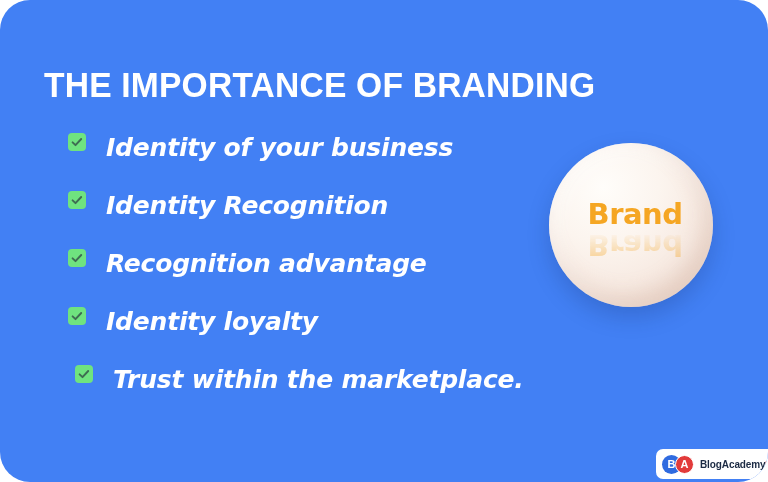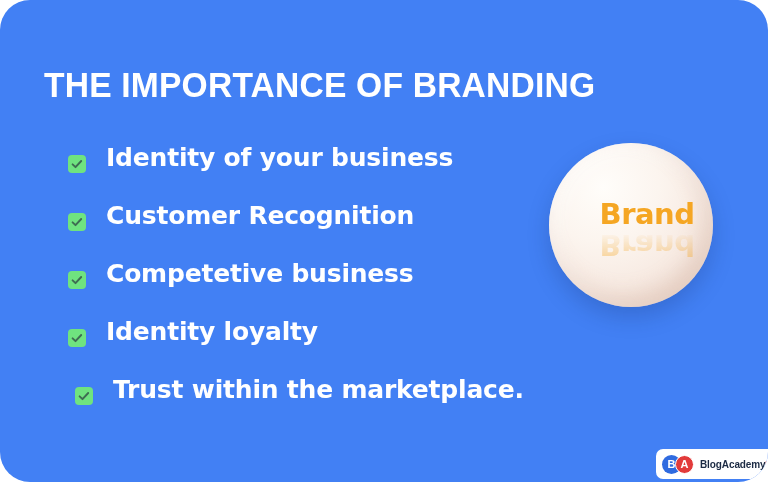--- a/index.html
+++ b/index.html
@@ -41,23 +41,24 @@
 
   
   #checklist {
     position: absolute;
     left: 68px;
     top: 133px;
     width: 500px;
   }
   .check-item {
     display: flex;
-    align-items: flex-end;
+    align-items: flex-start;
     height: 40px;
     margin-bottom: 18px;
+    font-style: italic;
   }
   .check-item:last-child {
     margin-bottom: 0;
     padding-left: 7px;
   }
   .check-box {
     flex: 0 0 auto;
     width: 18px;
     height: 18px;
     border-radius: 4px;
@@ -102,21 +103,21 @@
         #F7EAE2 62%,
         #F0DED4 82%,
         #E7D0C6 100%);
     box-shadow:
       0 10px 22px rgba(20, 40, 100, 0.22),
       inset -8px -10px 22px rgba(200, 160, 140, 0.30),
       inset 6px 8px 20px rgba(255, 255, 255, 0.55);
   }
   #brand-text-group {
     position: absolute;
-    left: 16px;
+    left: 4px;
     top: 56px;
     width: 164px;
     text-align: center;
   }
   #brand-text {
     color: #F5A623;
     font-family: "DejaVu Sans", sans-serif;
     font-weight: bold;
     font-size: 29px;
     line-height: 30px;
@@ -223,30 +224,30 @@
       </span>
       <span class="check-label">Identity of your business</span>
     </div>
 
     <div class="check-item">
       <span class="check-box">
         <svg viewBox="0 0 14 14">
           <path d="M2.6 7.3 L5.5 10.2 L11.2 4.0" fill="none" stroke="#3E6D52" stroke-width="1.9" stroke-linecap="round" stroke-linejoin="round"></path>
         </svg>
       </span>
-      <span class="check-label">Customer Recognition</span>
-    </div>
-
-    <div class="check-item">
-      <span class="check-box">
-        <svg viewBox="0 0 14 14">
-          <path d="M2.6 7.3 L5.5 10.2 L11.2 4.0" fill="none" stroke="#3E6D52" stroke-width="1.9" stroke-linecap="round" stroke-linejoin="round"></path>
-        </svg>
-      </span>
-      <span class="check-label">Competetive business</span>
+      <span class="check-label">Identity Recognition</span>
+    </div>
+
+    <div class="check-item">
+      <span class="check-box">
+        <svg viewBox="0 0 14 14">
+          <path d="M2.6 7.3 L5.5 10.2 L11.2 4.0" fill="none" stroke="#3E6D52" stroke-width="1.9" stroke-linecap="round" stroke-linejoin="round"></path>
+        </svg>
+      </span>
+      <span class="check-label">Recognition advantage</span>
     </div>
 
     <div class="check-item">
       <span class="check-box">
         <svg viewBox="0 0 14 14">
           <path d="M2.6 7.3 L5.5 10.2 L11.2 4.0" fill="none" stroke="#3E6D52" stroke-width="1.9" stroke-linecap="round" stroke-linejoin="round"></path>
         </svg>
       </span>
       <span class="check-label">Identity loyalty</span>
     </div>

